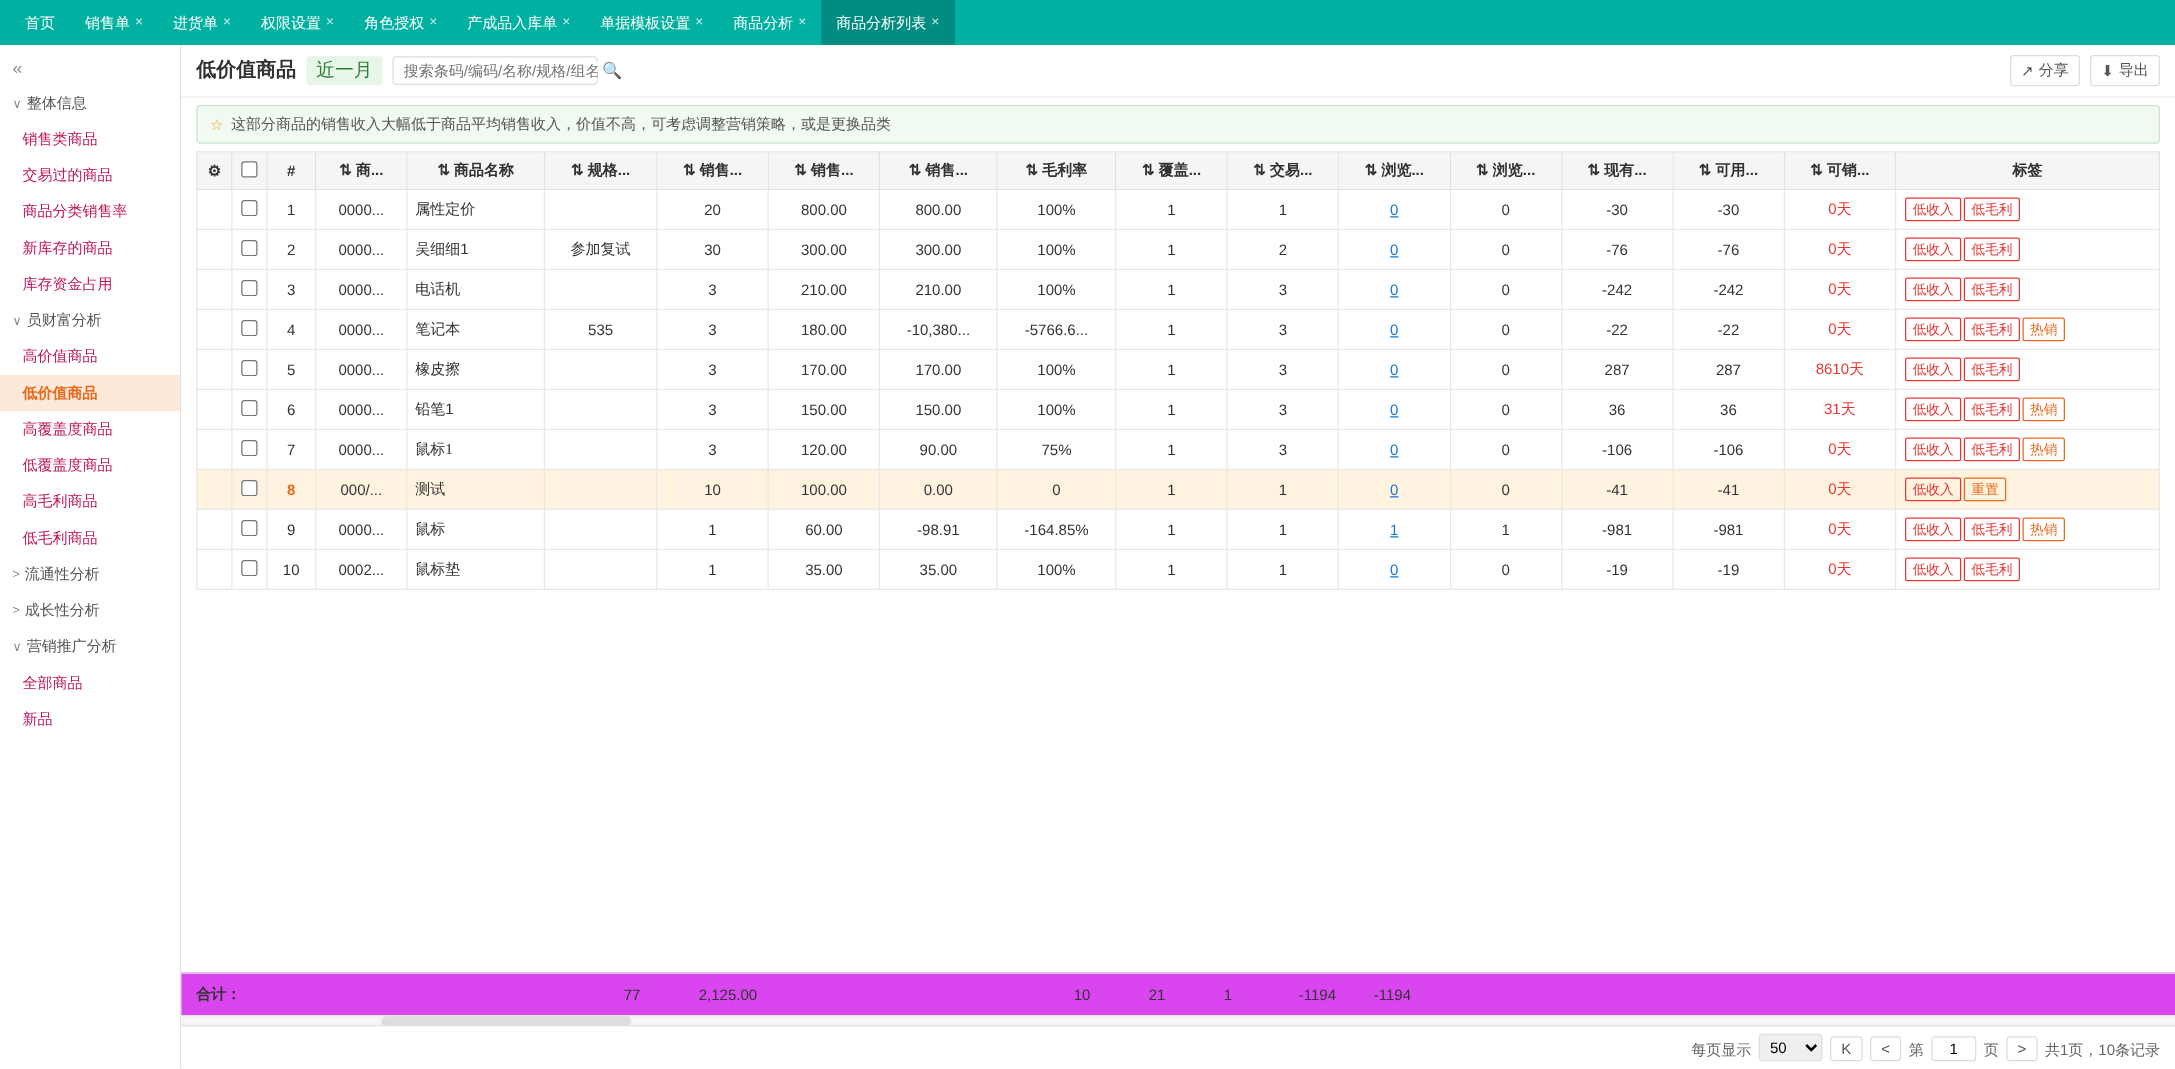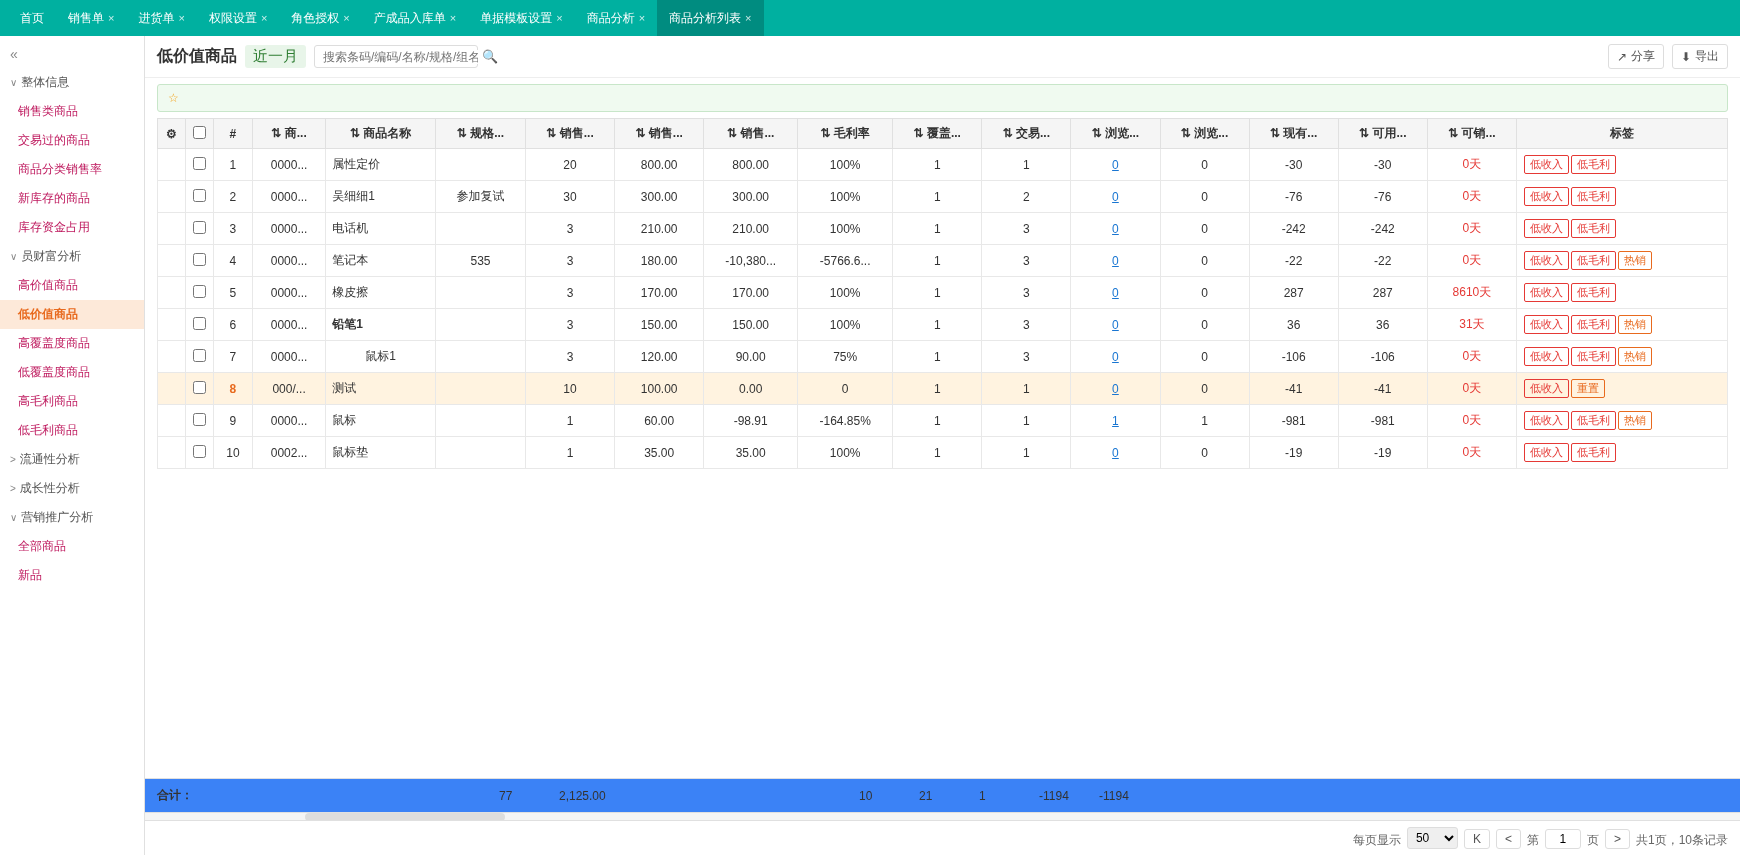--- a/index.html
+++ b/index.html
@@ -194,21 +194,21 @@
       font-size: 11px;
       margin: 1px;
     }
     .tag-red { color: #e53935; border: 1px solid #e53935; }
     .tag-orange { color: #e86a1e; border: 1px solid #e86a1e; }
     .link-style { color: #1976d2; text-decoration: underline; cursor: pointer; }
     .days-text { color: #e53935; }
 
     
     .footer-summary {
-      background: #3b82f6;
+      background: #d946ef;
       border-top: 1px solid #e0e0e0;
       padding: 8px 12px;
       display: flex;
       align-items: center;
       gap: 0;
     }
     .summary-label {
       width: 40px;
       font-weight: bold;
       color: #333;
@@ -374,20 +374,21 @@
         <span>分享</span>
       </button>
       <button class="header-action-btn">
         <span>⬇</span>
         <span>导出</span>
       </button>
     </div>
 
     <div class="info-banner">
       <span class="info-icon">☆</span>
+      <span>这部分商品的销售收入大幅低于商品平均销售收入，价值不高，可考虑调整营销策略，或是更换品类</span>
     </div>
 
     <div class="table-wrapper">
       <table>
         <thead>
           <tr>
             <th class="th-settings">⚙</th>
             <th class="th-check"><input type="checkbox" style=""></th>
             <th>#</th>
             <th>
@@ -556,21 +557,21 @@
       </td>
       <td style="text-align:left;"><span class="tag-label tag-red">低收入</span><span class="tag-label tag-red">低毛利</span></td>
     </tr>
             <tr>
       <td></td>
       <td style="">
         <input type="checkbox" style="">
       </td>
       <td style="">6</td>
       <td>0000...</td>
-      <td style="text-align:left;font-weight:bold;">铅笔1</td>
+      <td style="text-align:left;">铅笔1</td>
       <td></td>
       <td>3</td>
       <td>150.00</td>
       <td>150.00</td>
       <td>100%</td>
       <td>1</td>
       <td>3</td>
       <td><span class="link-style">0</span></td>
       <td>0</td>
       <td>36</td>
@@ -580,21 +581,21 @@
       </td>
       <td style="text-align:left;"><span class="tag-label tag-red">低收入</span><span class="tag-label tag-red">低毛利</span><span class="tag-label tag-orange">热销</span></td>
     </tr>
             <tr>
       <td></td>
       <td style="">
         <input type="checkbox" style="">
       </td>
       <td style="">7</td>
       <td>0000...</td>
-      <td style="text-align:center;">鼠标1</td>
+      <td style="text-align:left;font-family:Liberation Serif, serif;">鼠标1</td>
       <td></td>
       <td>3</td>
       <td>120.00</td>
       <td>90.00</td>
       <td>75%</td>
       <td>1</td>
       <td>3</td>
       <td><span class="link-style">0</span></td>
       <td>0</td>
       <td>-106</td>

